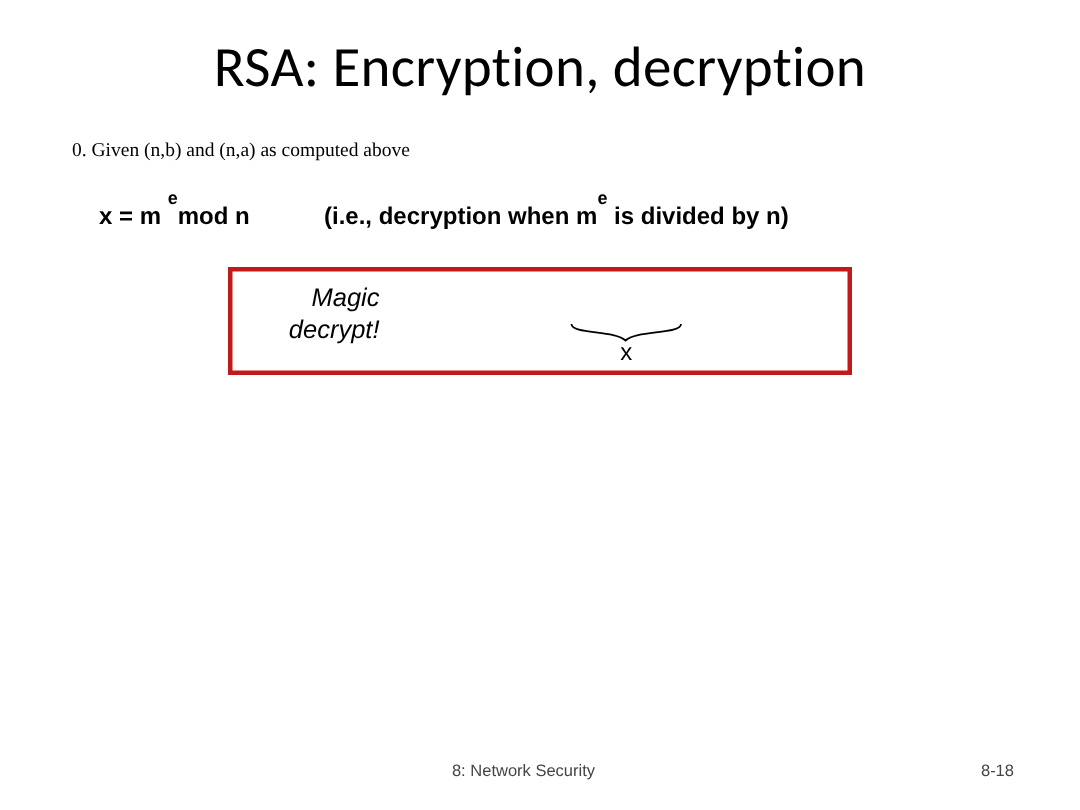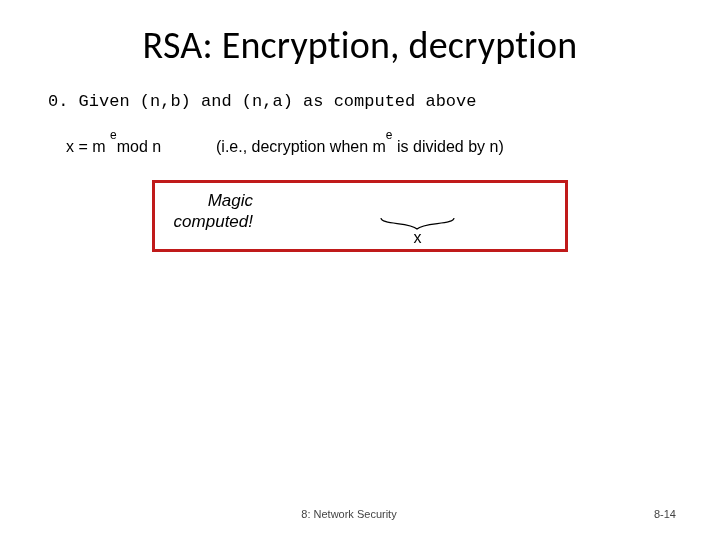--- a/index.html
+++ b/index.html
@@ -22,37 +22,38 @@
   }
   h1.title {
     margin: 0 0 24px 0;
     font-family: "Calibri", "Trebuchet MS", sans-serif;
     font-weight: 400;
     font-size: 38px;
     text-align: center;
     letter-spacing: 0.2px;
   }
   .line {
-    font-family: Liberation Mono, monospace;
-    font-size: 17px;
+    font-family: Liberation Serif, serif;
+    font-size: 13px;
     margin: 0;
   }
   .step0 {
     margin-bottom: 24px;
     padding-left: 4px;
   }
   .indent {
     padding-left: 10px;
   }
   .subline {
     padding-left: 22px;
     margin-top: 0;
     margin-bottom: 24px;
     display: flex;
     align-items: center;
+    font-weight: bold;
   }
   .col-formula {
     width: 150px;
     flex: 0 0 150px;
     white-space: nowrap;
   }
   .col-remain {
     white-space: nowrap;
   }
   sup {
@@ -131,29 +132,29 @@
     </span>
     <span class="col-remain">
       <span>(i.e., decryption when m</span><sup>e</sup><span> is divided by n)</span>
     </span>
   </div>
 
 
   <div class="magic-box">
     <div class="magic-label">
       <span>Magic</span><br>
-      <span>computed!</span>
+      <span>decrypt!</span>
     </div>
     <div class="brace">
       <svg width="75" height="14" viewBox="0 0 75 14">
         <path d="M1 1 C 1 8, 30 5, 37 12 C 44 5, 74 8, 74 1" stroke="#000" stroke-width="1.2" fill="none"></path>
       </svg>
       <span class="brace-x">x</span>
     </div>
   </div>
 
   <div class="footer">
     <span></span>
     <span>8: Network Security</span>
-    <span>8-14</span>
+    <span>8-18</span>
   </div>
 
 </div>
 
 </body></html>

